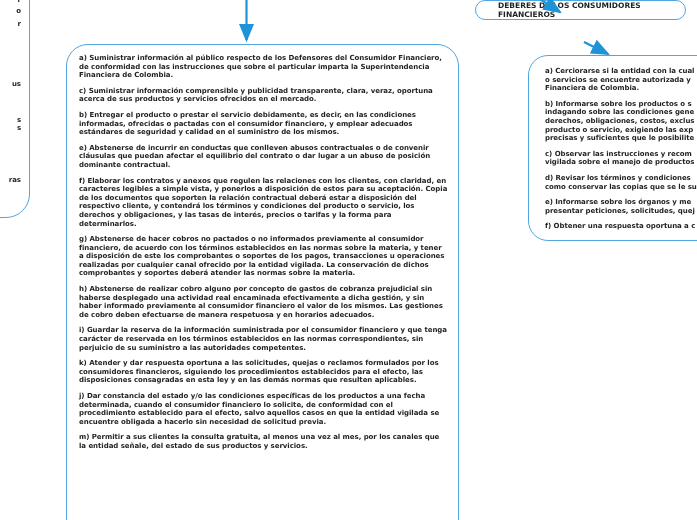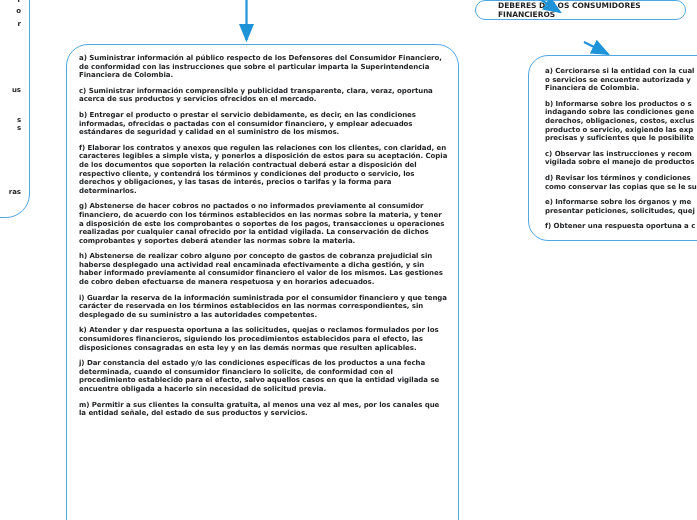--- a/index.html
+++ b/index.html
@@ -52,35 +52,36 @@
 <body>
 
 <div class="viewport">
 
   <div class="node left-clip"></div>
   <div>
 
   <span class="frag" style="top: -4px;">r</span>
       <span class="frag" style="top: 7px;">o</span>
       <span class="frag" style="top: 20px;">r</span>
-      <span class="frag" style="top: 86px;">us</span>
+      <span class="frag" style="top: 80px;">us</span>
       <span class="frag" style="top: 116px;">s</span>
       <span class="frag" style="top: 124px;">s</span>
-      <span class="frag" style="top: 188px;">ras</span>
+      <span class="frag" style="top: 176px;">ras</span>
     </div>
 
   <div class="node main-node">
 
   <p class="para">a) Suministrar información al público respecto de los Defensores del Consumidor Financiero, de conformidad con las instrucciones que sobre el particular imparta la Superintendencia Financiera de Colombia.</p>
       <p class="para">c) Suministrar información comprensible y publicidad transparente, clara, veraz, oportuna acerca de sus productos y servicios ofrecidos en el mercado.</p>
       <p class="para">b) Entregar el producto o prestar el servicio debidamente, es decir, en las condiciones informadas, ofrecidas o pactadas con el consumidor financiero, y emplear adecuados estándares de seguridad y calidad en el suministro de los mismos.</p>
+      <p class="para">e) Abstenerse de incurrir en conductas que conlleven abusos contractuales o de convenir cláusulas que puedan afectar el equilibrio del contrato o dar lugar a un abuso de posición dominante contractual.</p>
       <p class="para">f) Elaborar los contratos y anexos que regulen las relaciones con los clientes, con claridad, en caracteres legibles a simple vista, y ponerlos a disposición de estos para su aceptación. Copia de los documentos que soporten la relación contractual deberá estar a disposición del respectivo cliente, y contendrá los términos y condiciones del producto o servicio, los derechos y obligaciones, y las tasas de interés, precios o tarifas y la forma para determinarlos.</p>
       <p class="para">g) Abstenerse de hacer cobros no pactados o no informados previamente al consumidor financiero, de acuerdo con los términos establecidos en las normas sobre la materia, y tener a disposición de este los comprobantes o soportes de los pagos, transacciones u operaciones realizadas por cualquier canal ofrecido por la entidad vigilada. La conservación de dichos comprobantes y soportes deberá atender las normas sobre la materia.</p>
       <p class="para">h) Abstenerse de realizar cobro alguno por concepto de gastos de cobranza prejudicial sin haberse desplegado una actividad real encaminada efectivamente a dicha gestión, y sin haber informado previamente al consumidor financiero el valor de los mismos. Las gestiones de cobro deben efectuarse de manera respetuosa y en horarios adecuados.</p>
-      <p class="para">i) Guardar la reserva de la información suministrada por el consumidor financiero y que tenga carácter de reservada en los términos establecidos en las normas correspondientes, sin desplegado de su suministro a las autoridades competentes.</p>
+      <p class="para">i) Guardar la reserva de la información suministrada por el consumidor financiero y que tenga carácter de reservada en los términos establecidos en las normas correspondientes, sin perjuicio de su suministro a las autoridades competentes.</p>
       <p class="para">k) Atender y dar respuesta oportuna a las solicitudes, quejas o reclamos formulados por los consumidores financieros, siguiendo los procedimientos establecidos para el efecto, las disposiciones consagradas en esta ley y en las demás normas que resulten aplicables.</p>
       <p class="para">j) Dar constancia del estado y/o las condiciones específicas de los productos a una fecha determinada, cuando el consumidor financiero lo solicite, de conformidad con el procedimiento establecido para el efecto, salvo aquellos casos en que la entidad vigilada se encuentre obligada a hacerlo sin necesidad de solicitud previa.</p>
       <p class="para">m) Permitir a sus clientes la consulta gratuita, al menos una vez al mes, por los canales que la entidad señale, del estado de sus productos y servicios.</p>
     </div>
 
   <div class="node title-node">
     <div class="node-text">DEBERES DE LOS CONSUMIDORES FINANCIEROS</div>
   </div>
 
   <div class="node right-node">

